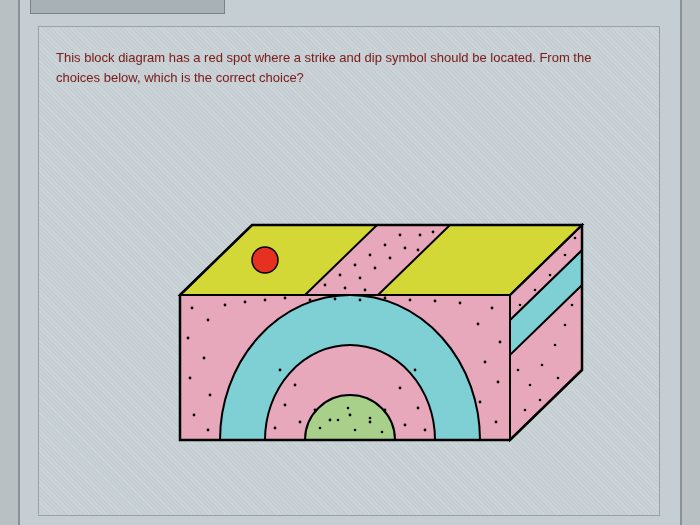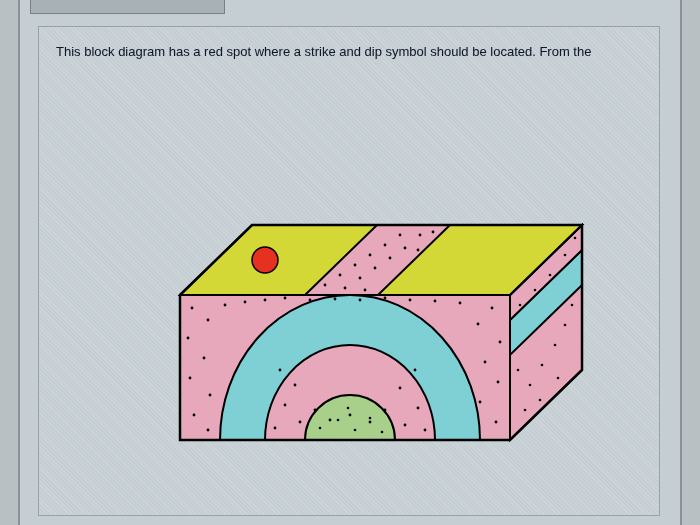--- a/index.html
+++ b/index.html
@@ -42,23 +42,23 @@
         #cdd5d8,
         #cdd5d8 1px,
         #c5ced2 1px,
         #c5ced2 3px
       );
       border: 1px solid #9aa2a6;
     }
     .question-text {
       position: absolute;
       left: 56px;
-      top: 42px;
+      top: 48px;
       width: 600px;
-      color: #0f172a;
+      color: #7f1d1d;
       font-size: 13px;
       line-height: 1.5;
       text-shadow: 0 0 1px rgba(0,0,0,0.1);
     }
     .diagram-container {
       position: absolute;
       left: 170px;
       top: 110px;
       width: 420px;
       height: 380px;
@@ -70,20 +70,21 @@
   </style>
 </head>
 <body>
 
 <div class="outer-frame"></div>
 <div class="top-bar"></div>
 <div class="inner-panel"></div>
 
 <div class="question-text">
   <span>This block diagram has a red spot where a strike and dip symbol should be located. From the</span><br>
+  <span>choices below, which is the correct choice?</span>
 </div>
 
 <div class="diagram-container">
   <svg viewBox="0 0 420 380">
 
     <g>
 
       <path d="M 10,185 L 10,330 L 340,330 L 340,185 L 300,185 
                A 125,120 0 0 1 50,185 Z
                M 50,185 A 125,120 0 0 0 300,185" fill="#e8a8bc" stroke="#000" stroke-width="2"></path>

